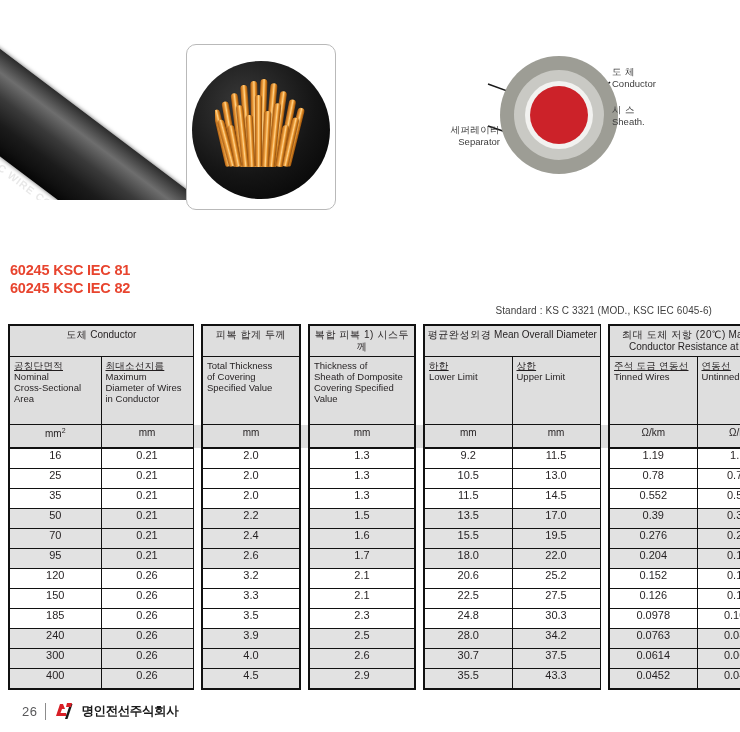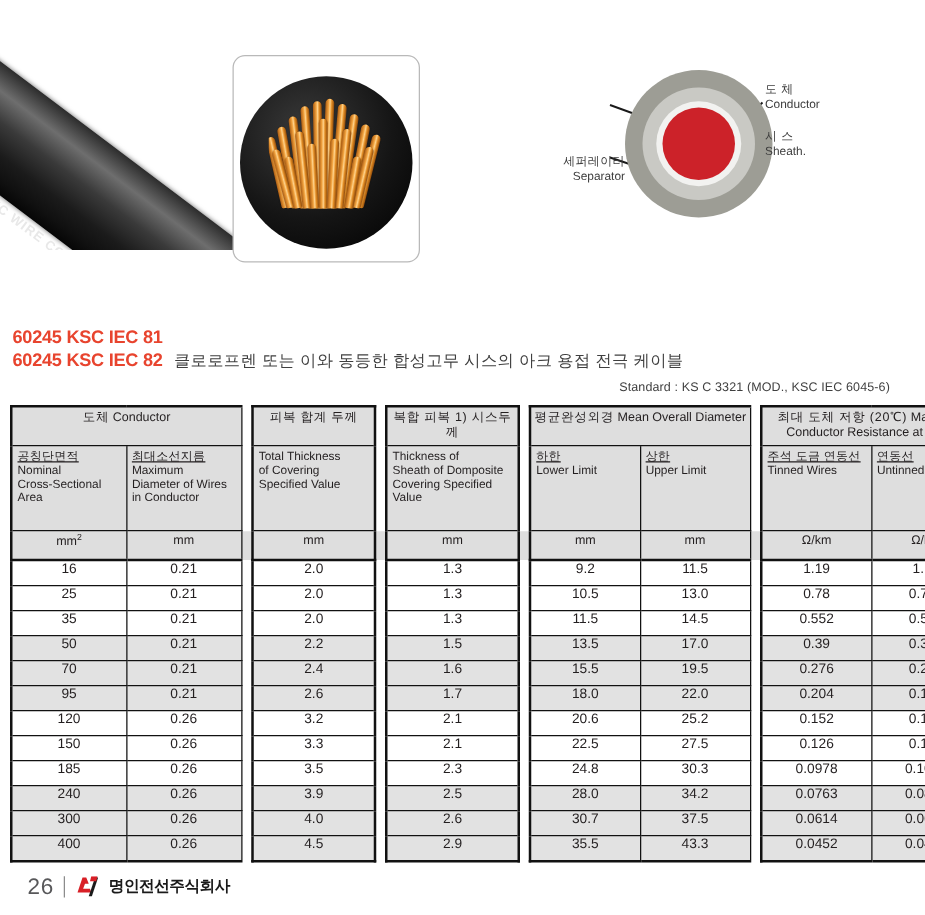--- a/index.html
+++ b/index.html
@@ -159,21 +159,21 @@
 
   
   .titles {
     position: absolute;
     left: 10px;
     top: 262px;
     width: 720px;
   }
   .title-row {
     display: flex;
-    align-items: center;
+    align-items: flex-end;
     gap: 9px;
     margin-bottom: 2px;
   }
   .title-code {
     color: #e8442e;
     font-size: 14.5px;
     font-weight: bold;
     letter-spacing: -.2px;
     white-space: nowrap;
   }
@@ -264,21 +264,21 @@
   
   .footer {
     position: absolute;
     left: 22px;
     bottom: 12px;
     display: flex;
     align-items: center;
     gap: 8px;
   }
   .page-num {
-    font-size: 18px;
+    font-size: 13px;
     color: #58585a;
     letter-spacing: .5px;
   }
   .foot-divider {
     width: 1px;
     height: 17px;
     background: #8c8c8c;
   }
   .logo-mark {
     position: relative;
@@ -360,21 +360,20 @@
     </div>
   </div>
 </div>
 
 <div class="titles">
   <div class="title-row">
     <span class="title-code">60245 KSC IEC 81</span>
   </div>
   <div class="title-row">
     <span class="title-code">60245 KSC IEC 82</span>
-    <span class="title-desc">클로로프렌 또는 이와 동등한 합성고무 시스의 아크 용접 전극 케이블</span>
   </div>
   <div class="standard-note">Standard : KS C 3321 (MOD., KSC IEC 6045-6)</div>
 </div>
 
 <div class="table-wrap">
   <table class="spec">
     <colgroup>
       <col style="width:92px">
         <col style="width:92px">
       <col style="width:9px">

